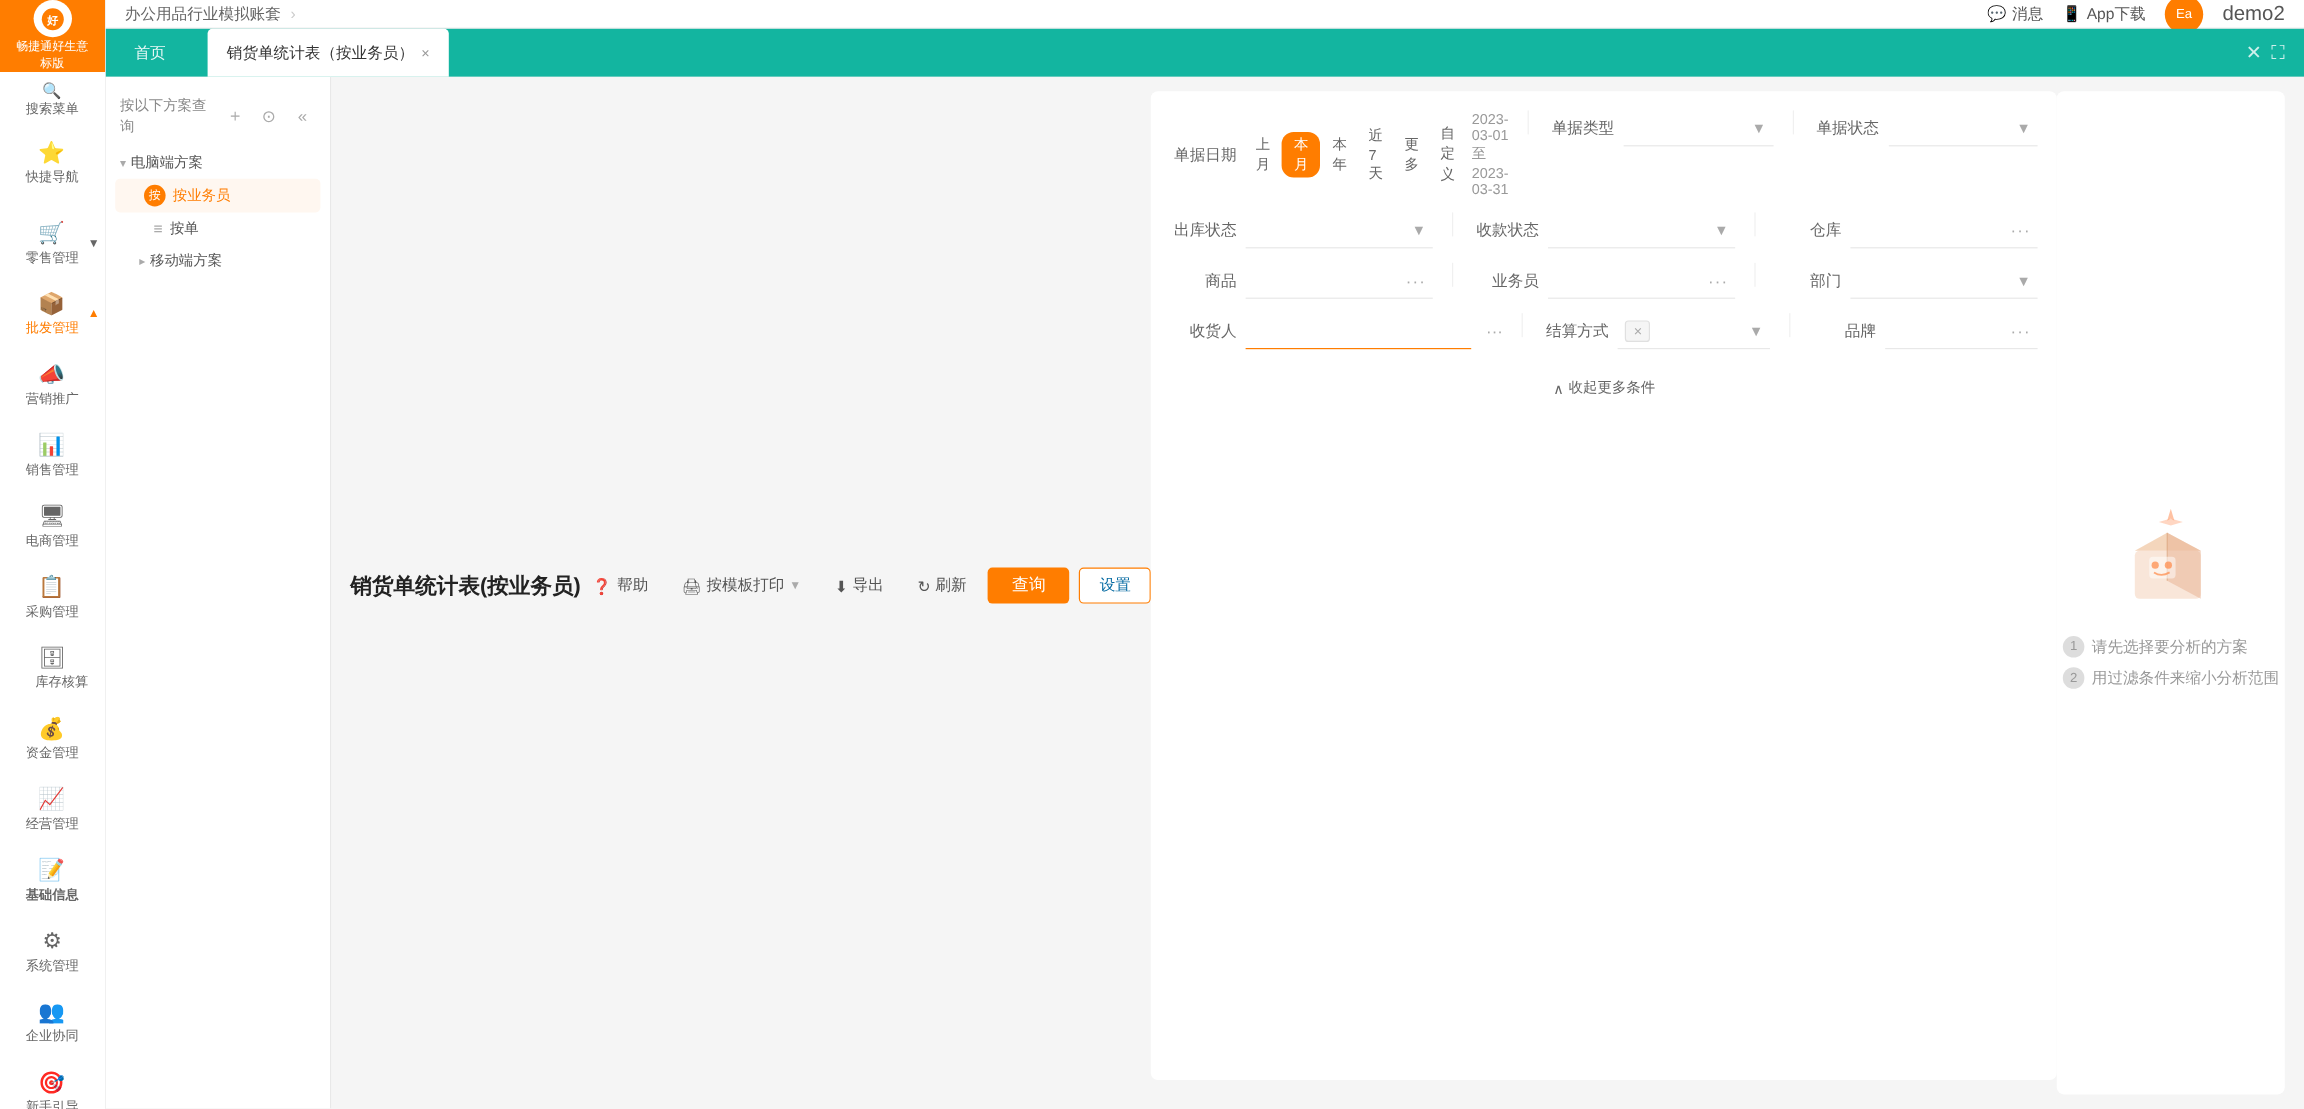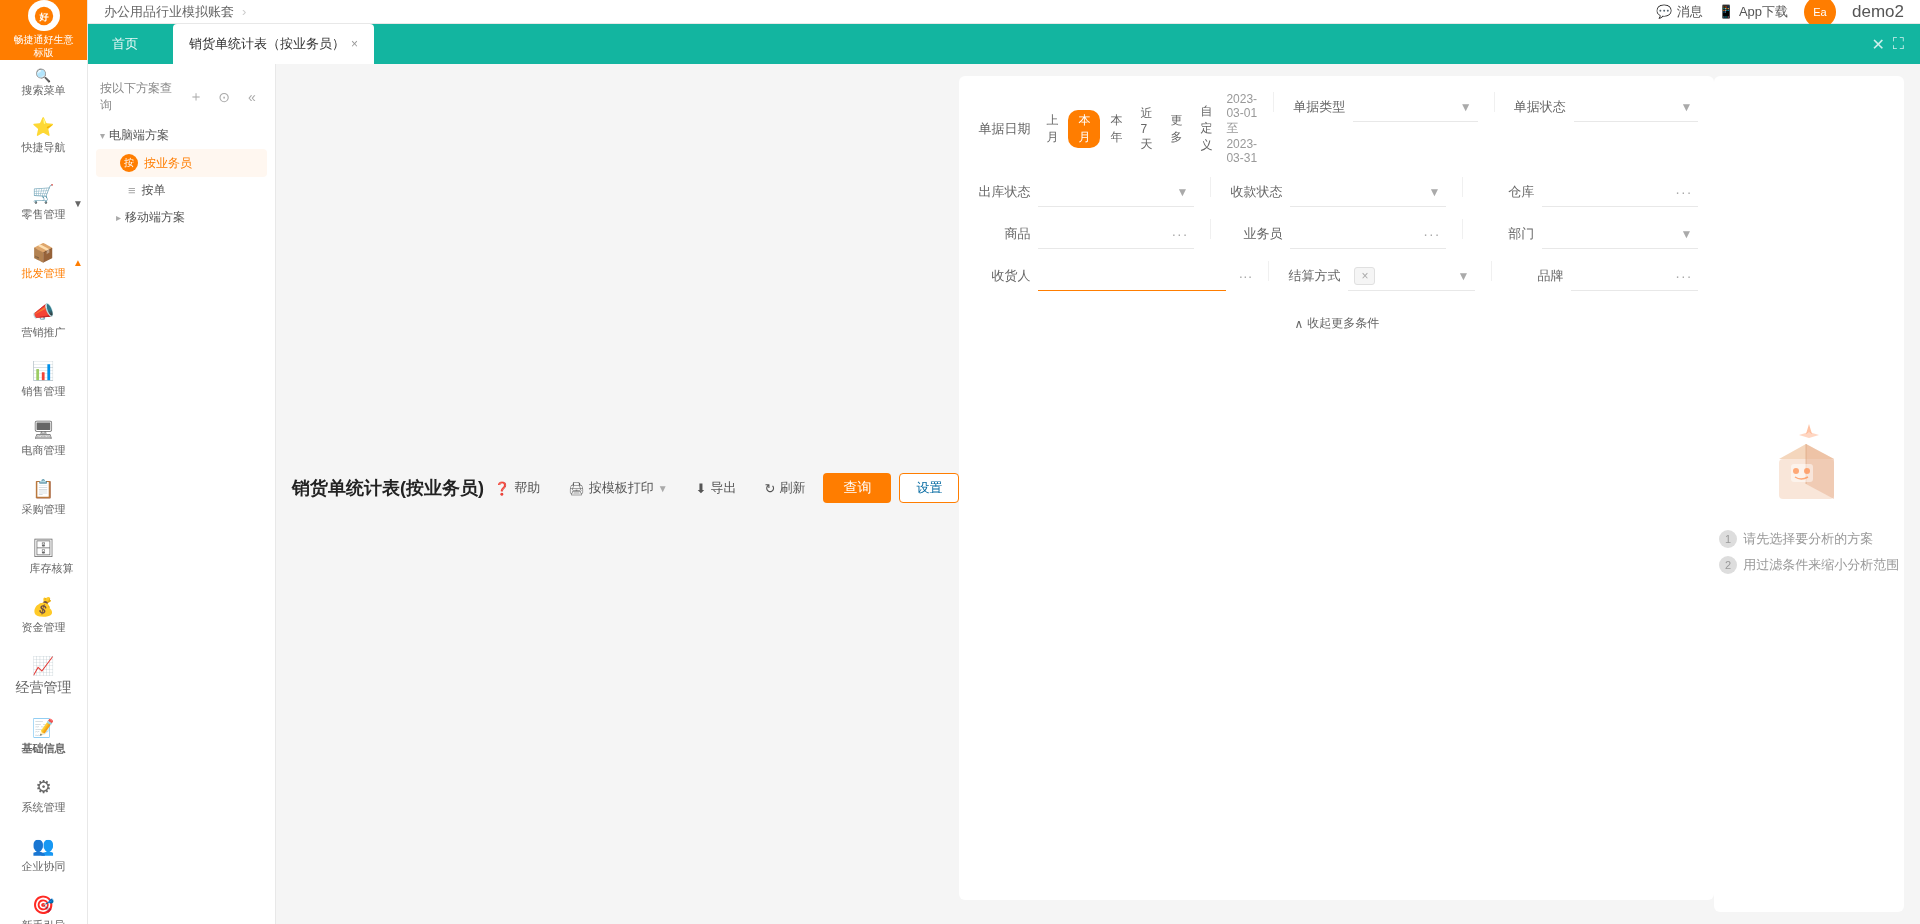--- a/index.html
+++ b/index.html
@@ -526,21 +526,21 @@
   <div class="sidebar-nav-item">
     <span class="nav-icon">🗄</span>
     <span style="font-size:11px;margin-left:16px;">库存核算</span>
   </div>
   <div class="sidebar-nav-item">
     <span class="nav-icon">💰</span>
     <span style="font-size:11px;">资金管理</span>
   </div>
   <div class="sidebar-nav-item">
     <span class="nav-icon">📈</span>
-    <span style="font-size:14px;">经营管理</span>
+    <span style="font-size:11px;">经营管理</span>
   </div>
   <div class="sidebar-nav-item">
     <span class="nav-icon">📝</span>
     <span style="font-size:11px;font-weight:bold;">基础信息</span>
   </div>
   <div class="sidebar-nav-item">
     <span class="nav-icon">⚙</span>
     <span style="font-size:11px;">系统管理</span>
   </div>
   <div class="sidebar-nav-item">

